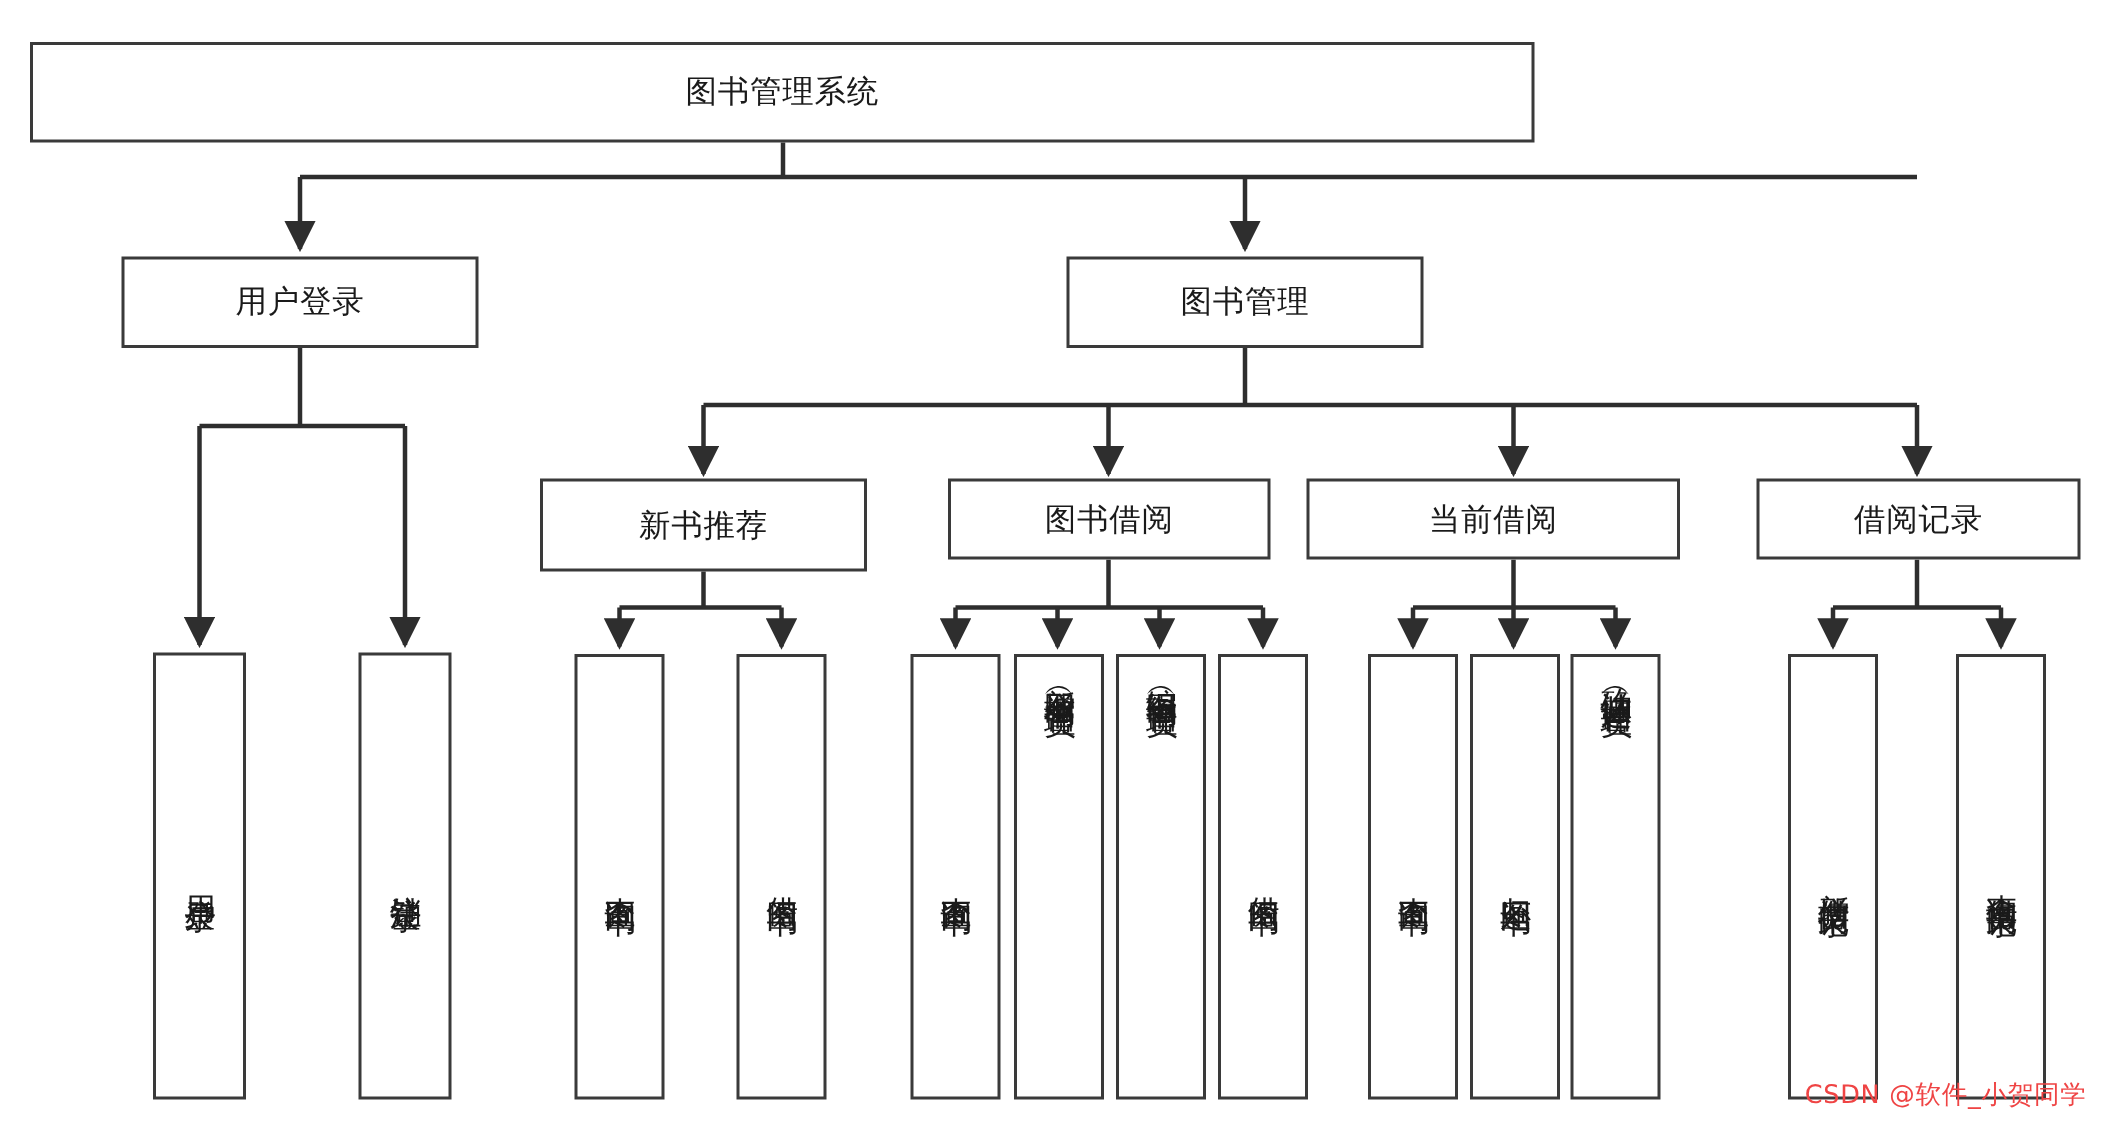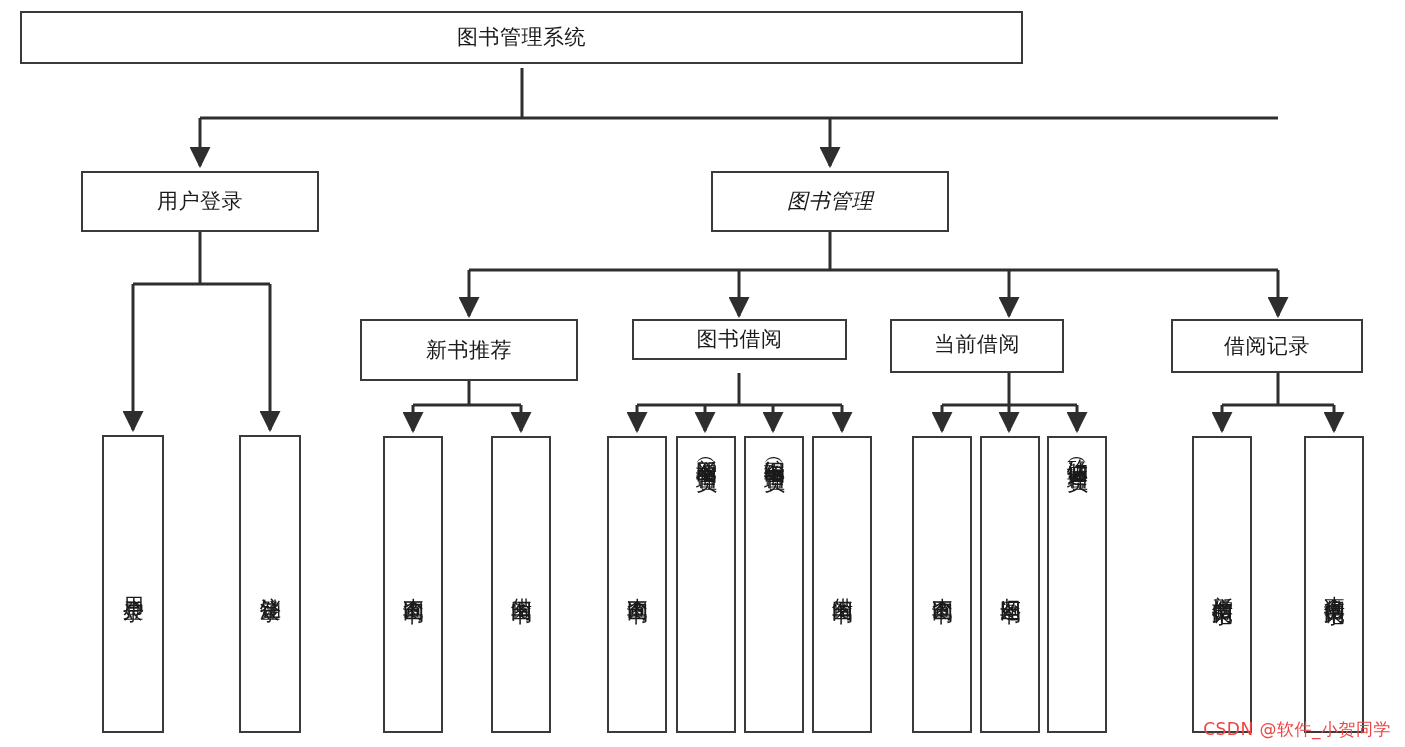--- a/index.html
+++ b/index.html
@@ -130,45 +130,45 @@
       <path d="M 1009 405 L 1009 431" marker-end="url(#arrowhead)"></path>
       <path d="M 1077 405 L 1077 431" marker-end="url(#arrowhead)"></path>
 
       <path d="M 1278 373 L 1278 405"></path>
       <path d="M 1222 405 L 1334 405"></path>
       <path d="M 1222 405 L 1222 431" marker-end="url(#arrowhead)"></path>
       <path d="M 1334 405 L 1334 431" marker-end="url(#arrowhead)"></path>
     </g>
   </svg>
 
-  <div class="node horiz" style="left:20px; top:11px; width:1003px; height:53px;">
+  <div class="node horiz" style="left:20px; top:28px; width:1003px; height:67px;">
     <span class="node-label">图书管理系统</span>
   </div>
 
   <div class="node horiz" style="left:81px; top:171px; width:238px; height:61px;">
     <span class="node-label">用户登录</span>
   </div>
 
-  <div class="node horiz" style="left:711px; top:171px; width:238px; height:61px;font-style:italic;">
+  <div class="node horiz" style="left:711px; top:171px; width:238px; height:61px;">
     <span class="node-label">图书管理</span>
   </div>
 
   <div class="node horiz" style="left:360px; top:319px; width:218px; height:62px;">
     <span class="node-label">新书推荐</span>
   </div>
 
-  <div class="node horiz" style="left:632px; top:319px; width:215px; height:41px;">
+  <div class="node horiz" style="left:632px; top:319px; width:215px; height:54px;">
     <span class="node-label">图书借阅</span>
   </div>
 
-  <div class="node horiz" style="left:890px; top:319px; width:174px; height:54px;font-family:Liberation Mono, monospace;">
+  <div class="node horiz" style="left:871px; top:319px; width:249px; height:54px;">
     <span class="node-label">当前借阅</span>
   </div>
 
-  <div class="node horiz" style="left:1171px; top:319px; width:192px; height:54px;">
+  <div class="node horiz" style="left:1171px; top:319px; width:216px; height:54px;">
     <span class="node-label">借阅记录</span>
   </div>
 
   <div class="node vert centered" style="left:102px; top:435px; width:62px; height:298px;">
     <span class="node-label">用户登录</span>
   </div>
 
   <div class="node vert centered" style="left:239px; top:435px; width:62px; height:298px;">
     <span class="node-label">注销登录</span>
   </div>

